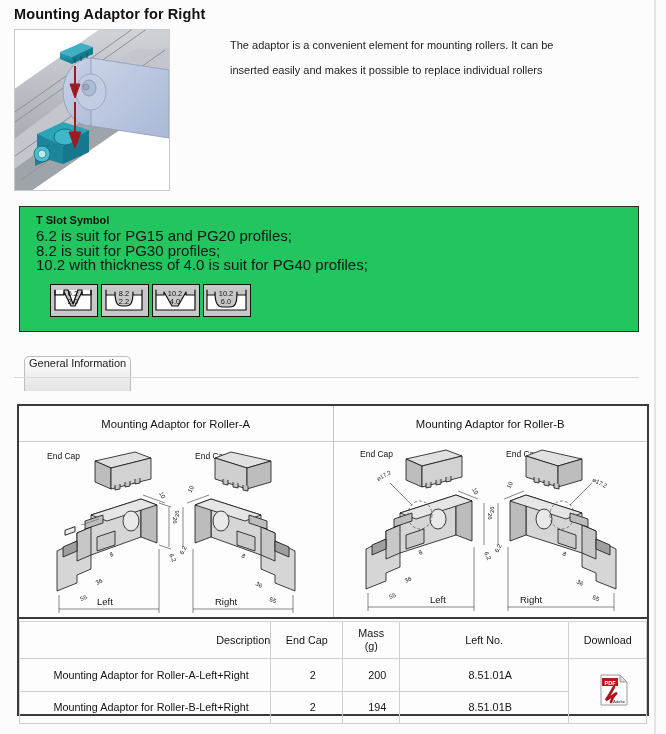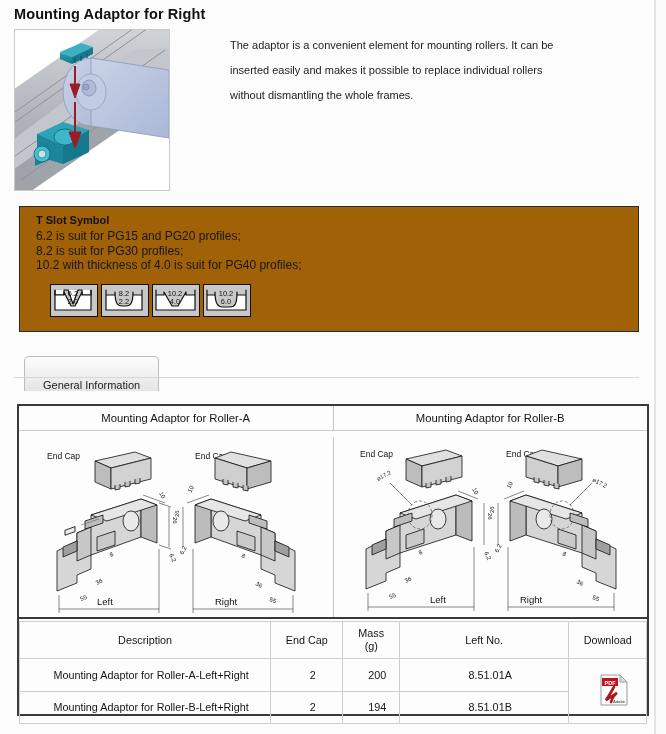--- a/index.html
+++ b/index.html
@@ -29,56 +29,56 @@
   }
   .hero-text{
     position:absolute;left:182px;top:33px;width:420px;
     font-size:11px;line-height:25px;color:#1d1d1d;margin-left:48px;
   }
   .hero-text p{margin:0;}
 
   
   .tslot-box{
     position:absolute;left:19px;top:206px;width:620px;height:126px;
-    border:1px solid #2a2a2a;background:#a16207;box-sizing:border-box;
+    border:1px solid #2a2a2a;background:#22c55e;box-sizing:border-box;
   }
   .tslot-title{
     position:absolute;left:16px;top:7px;font-size:11px;font-weight:bold;color:#111;
   }
   .tslot-lines{
-    position:absolute;left:16px;top:22px;font-size:12px;line-height:14.6px;color:#161616;
+    position:absolute;left:16px;top:22px;font-size:15px;line-height:14.6px;color:#161616;
   }
   .tslot-lines div{white-space:nowrap;}
   .sym-row{position:absolute;left:30px;top:77px;display:flex;gap:3px;}
   .sym{width:48px;height:33px;}
 
   
   .tabstrip{
     position:absolute;left:14px;top:356px;width:625px;height:22px;
   }
   .tab{
-    position:absolute;left:10px;top:0;height:35px;padding:0 18px;
-    display:flex;align-items:flex-end;
+    position:absolute;left:10px;top:0;height:35px;padding:0 4px;
+    display:flex;align-items:flex-start;
     font-size:11px;color:#222;
     background:linear-gradient(#fdfdfd,#e4e4e4);
     border:1px solid #bdbdbd;border-bottom:none;
     border-radius:5px 5px 0 0;
     box-sizing:border-box;
   }
   .tab-underline{
     position:absolute;left:0;top:21px;width:625px;height:1px;background:#d8d8d8;
   }
 
   
   .ptable{
     position:absolute;left:17px;top:404px;width:632px;height:312px;
     border:2px solid #3a3a3a;background:#fdfdfd;box-sizing:border-box;
   }
   .prod-head{
-    position:absolute;left:0;top:0;width:100%;height:25px;
+    position:absolute;left:0;top:0;width:100%;height:36px;
     display:flex;border-bottom:1px solid #ccc;box-sizing:border-box;
   }
   .prod-head .cell{
     flex:1;display:flex;align-items:center;justify-content:center;
     font-size:11.3px;color:#141414;
   }
   .prod-head .cell:first-child{border-right:1px solid #c5c5c5;}
   .draw-row{
     position:absolute;left:0;top:31px;width:100%;height:182px;display:flex;
     border-bottom:2px solid #3a3a3a;box-sizing:border-box;
@@ -89,21 +89,21 @@
   
   .spec{
     position:absolute;left:0;top:215px;width:100%;
     border-collapse:collapse;font-size:10.8px;color:#141414;
   }
   .spec th,.spec td{
     border:1px solid #cfcfcf;text-align:center;font-weight:normal;padding:0;
   }
   .spec th{height:36px;background:#fdfdfd;}
   .spec td{height:29px;padding-left:12px;}
-  .spec .c-desc{width:253px;}
+  .spec .c-desc{width:253px;text-align:right;}
   .spec .c-cap{width:72px;}
   .spec .c-mass{width:56px;margin-left:15px;}
   .spec .c-part{width:170px;}
   .spec .c-dl{width:77px;}
   .mass-head span{display:block;line-height:13px;}
   .dl-cell{height:64px !important;}
 
   
   .pdf-ico{display:inline-block;width:28px;height:32px;}
 
@@ -180,21 +180,20 @@
         <polygon points="60,68 55,54 65,54"></polygon>
         <line x1="60" y1="72" x2="60" y2="104" stroke-width="2"></line>
         <polygon points="60,118 54,102 66,102"></polygon>
       </g>
     </svg>
   </div>
 
   <div class="hero-text">
     <p>The adaptor is a convenient element for mounting rollers. It can be</p>
     <p>inserted easily and makes it possible to replace individual rollers</p>
-    <p>without dismantling the whole frames.</p>
   </div>
 
   <div class="tslot-box">
     <div class="tslot-title">T Slot Symbol</div>
     <div class="tslot-lines">
       <div>6.2 is suit for PG15 and PG20 profiles;</div>
       <div>8.2 is suit for PG30 profiles;</div>
       <div>10.2 with thickness of 4.0 is suit for PG40 profiles;</div>
     </div>
 

